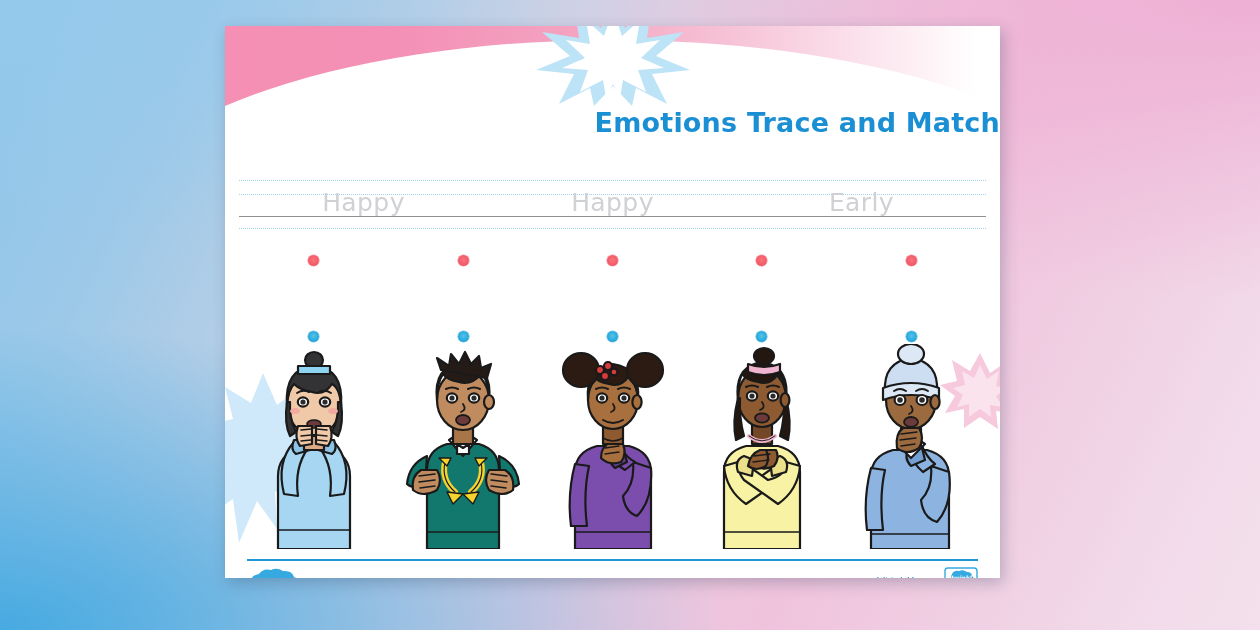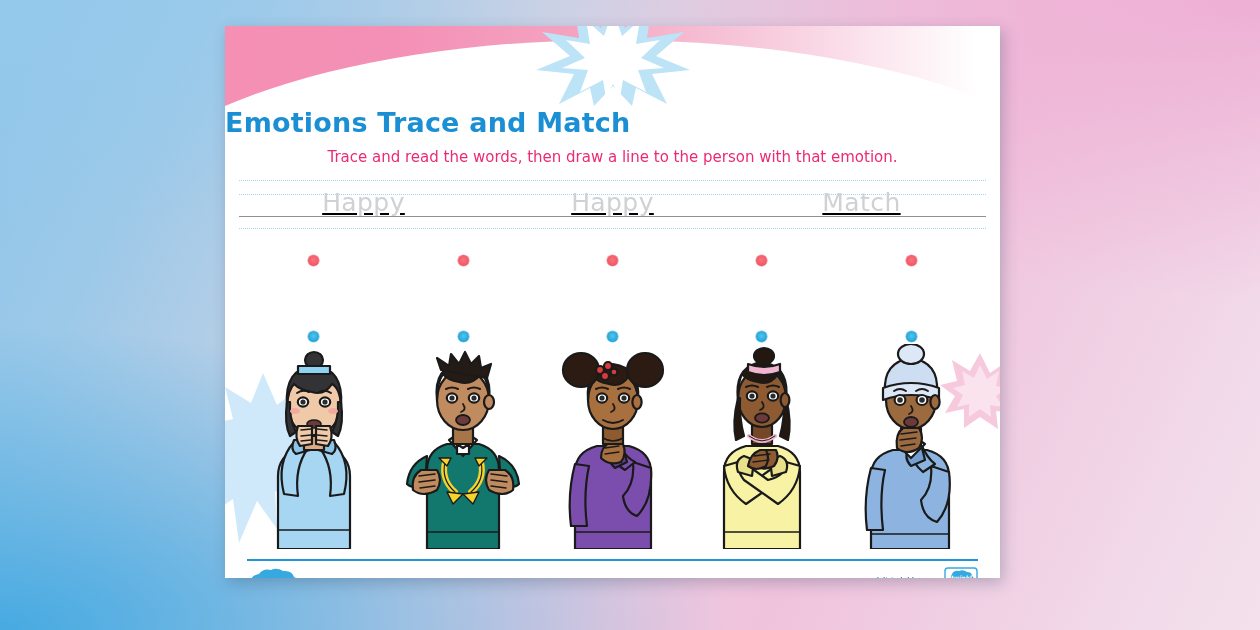--- a/index.html
+++ b/index.html
@@ -52,21 +52,21 @@
   }
   .hdr-burst{
     position:absolute;left:50%;top:-38px;transform:translateX(-50%);
     width:170px;height:118px;
   }
   .left-burst{position:absolute;left:-22px;top:345px;width:120px;height:175px;}
   .right-burst{position:absolute;left:715px;top:325px;width:80px;height:78px;}
 
   
   .title{
-    position:absolute;left:0;right:0;top:81px;text-align:left;
+    position:absolute;left:0;right:0;top:81px;text-align:right;
     font-family:"DejaVu Sans", sans-serif;
     font-weight:bold;font-size:27px;letter-spacing:.2px;
     color:#1b8fd4;
   }
   .subtitle{
     position:absolute;left:0;right:0;top:122px;text-align:center;
     font-family:"DejaVu Sans", sans-serif;
     font-size:15px;color:#ec2a73;
   }
 
@@ -75,21 +75,20 @@
   .rule{position:absolute;left:0;width:100%;}
   .rule.dotted{border-top:1.6px dotted #9fd4ee;}
   .rule.solid{border-top:1.6px solid #8f9194;}
   .rule.r1{top:0px;}
   .rule.r2{top:14px;}
   .rule.r3{top:36px;}
   .rule.r4{top:48px;}
   .trace-words{
     position:absolute;left:0;top:0;width:100%;height:48px;
     display:flex;
-    text-decoration:underline;
   }
   .trace-cell{flex:1;display:flex;align-items:center;justify-content:center;}
   .trace-word{
     font-family:"DejaVu Sans", sans-serif;
     font-size:25px;color:#cfd1d4;line-height:1;
     letter-spacing:.4px;
     transform:translateY(-2px);
   }
 
   
@@ -130,37 +129,36 @@
   <div class="hdr-arc"></div>
 
   <svg class="hdr-burst" viewBox="0 0 170 118">
     <path d="M85 6 L97 40 L124 16 L119 50 L156 44 L128 68 L162 82 L124 86 L139 116 L108 100 L104 118 L85 98
              L66 118 L62 100 L31 116 L46 86 L8 82 L42 68 L14 44 L51 50 L46 16 L73 40 Z" fill="#bde3f7"></path>
     <path d="M85 22 L94 48 L112 32 L108 56 L132 52 L113 70 L136 80 L110 82 L118 104 L95 92 L92 110 L85 96
              L78 110 L75 92 L52 104 L60 82 L34 80 L57 70 L38 52 L62 56 L58 32 L76 48 Z" fill="#ffffff"></path>
   </svg>
 
   <div class="title">Emotions Trace and Match</div>
-  <div class="subtitle">Trace and read the words, then draw a line to the person with that emotion.</div>
 
   <div class="trace-band">
     <div class="rule dotted r1"></div>
     <div class="rule dotted r2"></div>
     <div class="rule solid r3"></div>
     <div class="rule dotted r4"></div>
 
     <div class="trace-words">
       <div class="trace-cell">
         <span class="trace-word">Happy</span>
       </div>
       <div class="trace-cell">
         <span class="trace-word">Happy</span>
       </div>
       <div class="trace-cell">
-        <span class="trace-word">Match</span>
+        <span class="trace-word">Early</span>
       </div>
     </div>
   </div>
 
   <div class="dot-row pink">
     <div class="dot-cell">
         <span class="dot pink"></span>
       </div>
     <div class="dot-cell">
         <span class="dot pink"></span>

